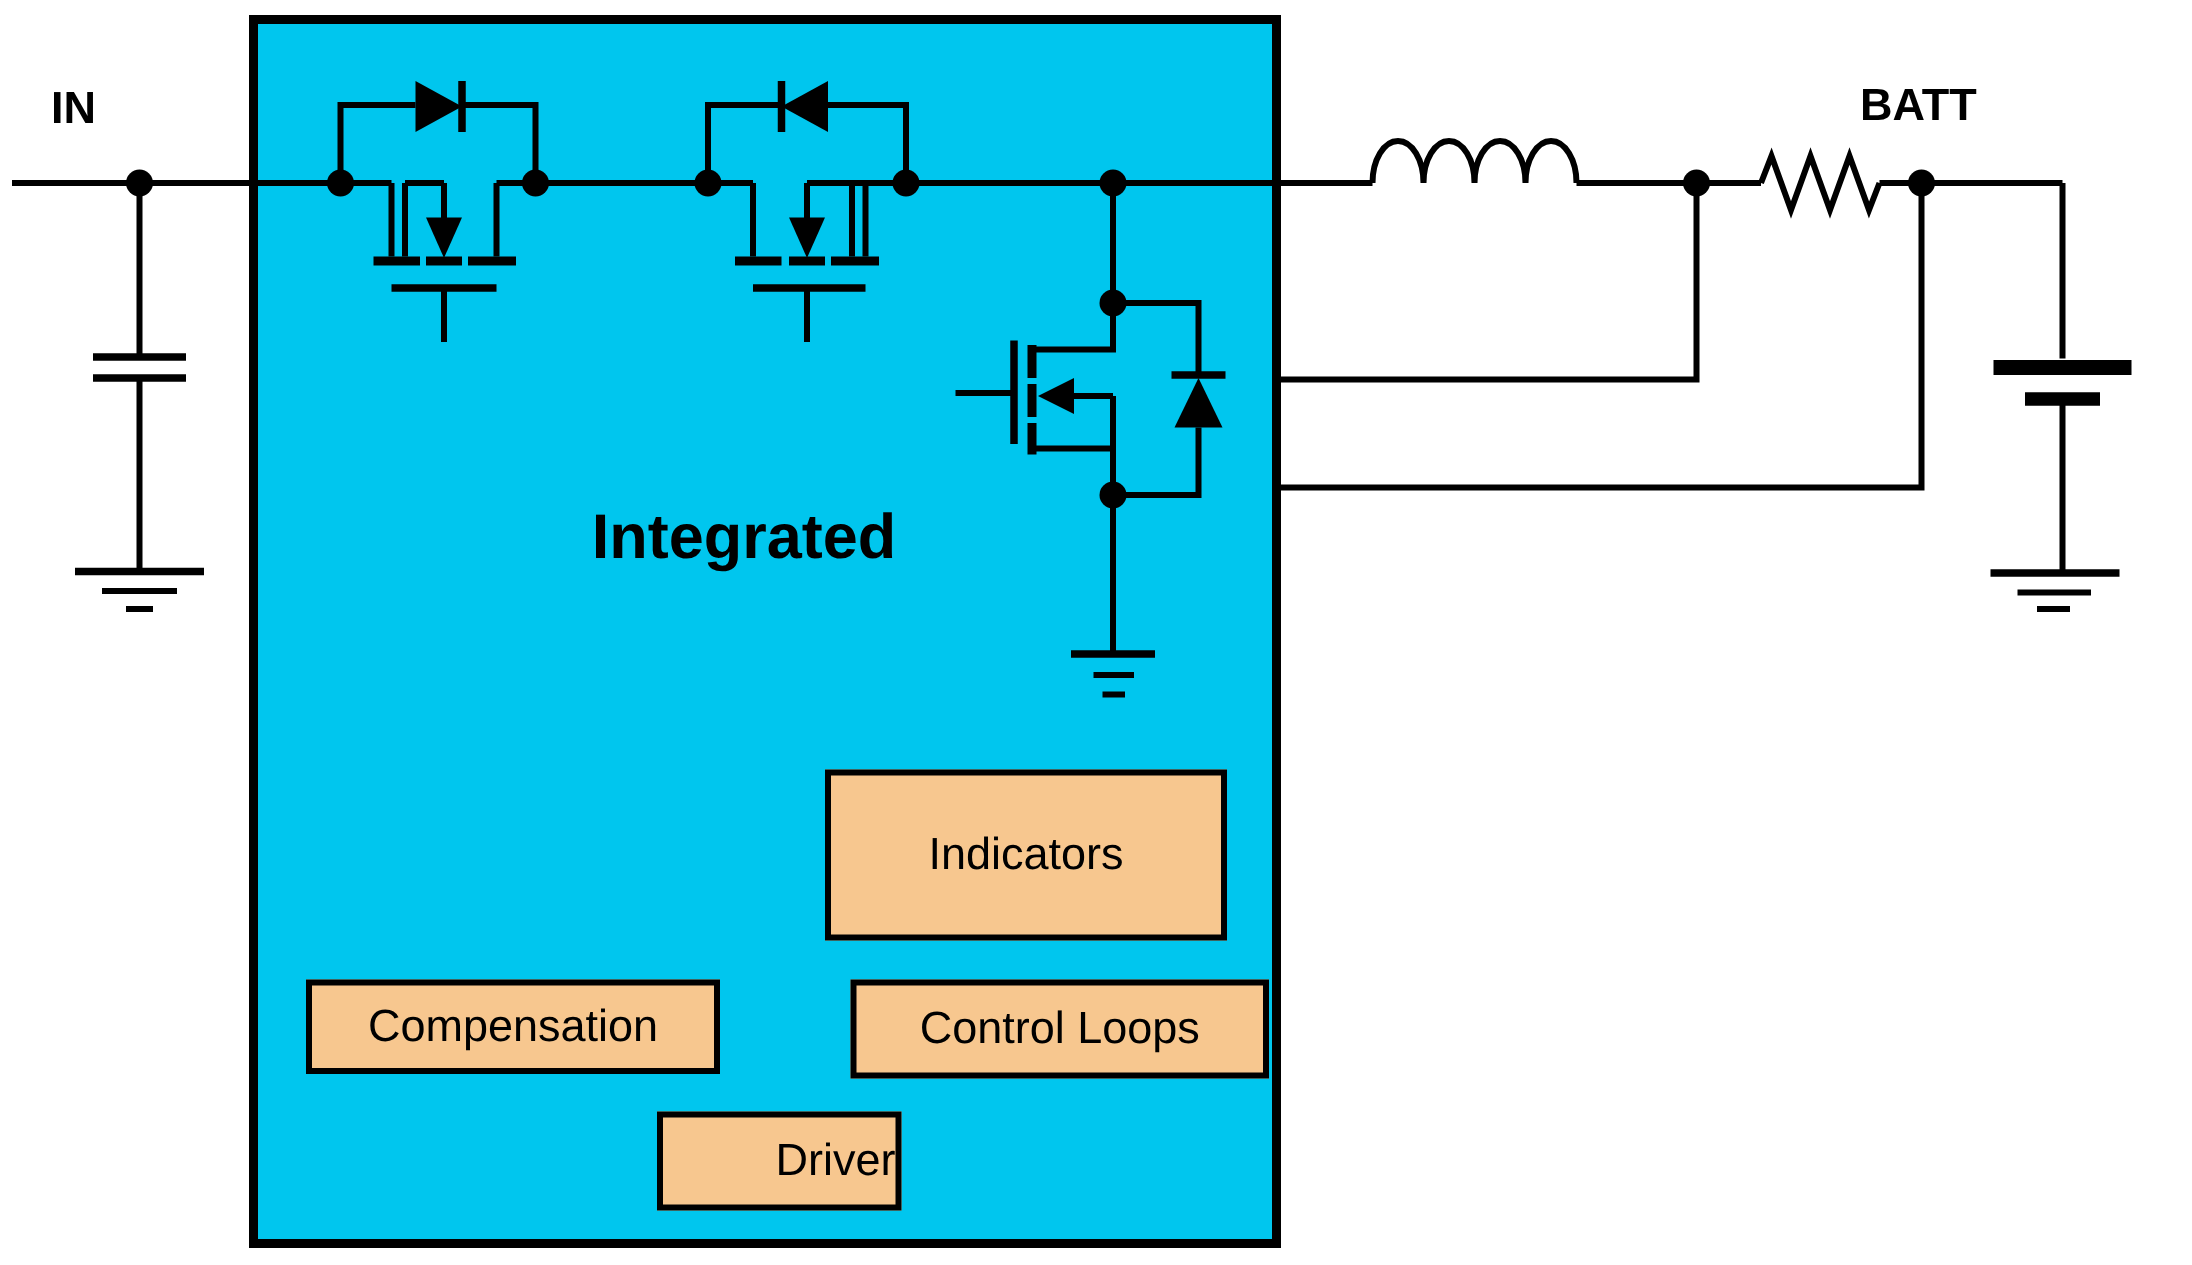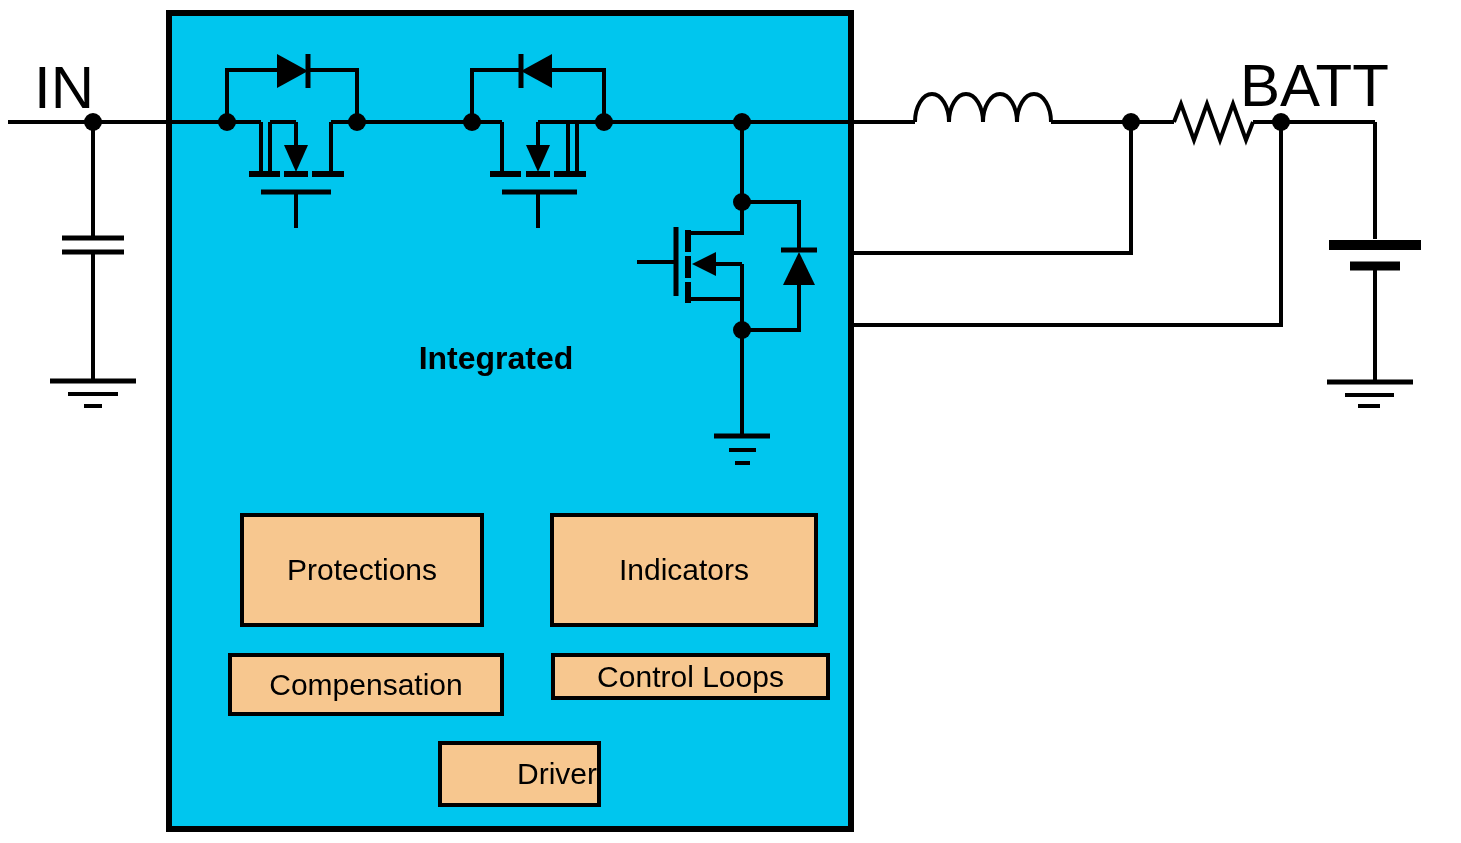--- a/index.html
+++ b/index.html
@@ -14,37 +14,37 @@
     position:relative;width:1461px;height:843px;background:var(--bg);
     font-family:"Liberation Sans", sans-serif;color:var(--text);
     overflow:hidden;
   }
   .ic-box{
     position:absolute;left:166px;top:10px;width:688px;height:822px;
     background:var(--ic-fill);border:6px solid var(--line);box-sizing:border-box;
   }
   svg.circuit{position:absolute;left:0;top:0;}
   .pin-label{
-    position:absolute;font-size:60px;font-weight:400;color:var(--text);
+    position:absolute;font-size:30px;font-weight:700;color:var(--text);
     white-space:nowrap;line-height:1;
   }
   .ic-title{
     position:absolute;left:336px;top:326px;width:320px;text-align:center;
-    font-size:32px;font-weight:bold;line-height:64px;color:var(--text);
+    font-size:42px;font-weight:bold;line-height:64px;color:var(--text);
     white-space:nowrap;
   }
   .fn-block{
     position:absolute;background:var(--block-fill);border:4px solid var(--line);
     box-sizing:border-box;display:flex;align-items:center;justify-content:center;
     font-size:30px;color:var(--text);white-space:nowrap;
   }
   .blk-protections{left:240px;top:513px;width:244px;height:114px;}
   .blk-indicators{left:550px;top:513px;width:268px;height:114px;}
-  .blk-compensation{left:204px;top:653px;width:276px;height:63px;margin-left:24px;}
-  .blk-control-loops{left:551px;top:653px;width:279px;height:47px;}
+  .blk-compensation{left:204px;top:653px;width:276px;height:63px;}
+  .blk-control-loops{left:567px;top:653px;width:279px;height:66px;}
   .blk-driver{left:438px;top:741px;width:163px;height:66px;justify-content:flex-end;}
 </style>
 </head>
 <body>
 
 <div class="stage">
 
   <div class="ic-box"></div>
 
   <svg class="circuit" width="1461" height="843" viewBox="0 0 1461 843" stroke="#000000" fill="none" stroke-width="4">
@@ -174,23 +174,20 @@
     </g>
   </svg>
 
   <div class="pin-label" style="left:34px;top:58px">IN</div>
   <div class="pin-label" style="left:1240px;top:56px">BATT</div>
 
   <div class="ic-title">
     <div>Integrated</div>
   </div>
 
-  <div class="fn-block blk-protections">
-    <span>Protections</span>
-  </div>
   <div class="fn-block blk-indicators">
     <span>Indicators</span>
   </div>
   <div class="fn-block blk-compensation">
     <span>Compensation</span>
   </div>
   <div class="fn-block blk-control-loops">
     <span>Control Loops</span>
   </div>
   <div class="fn-block blk-driver">

